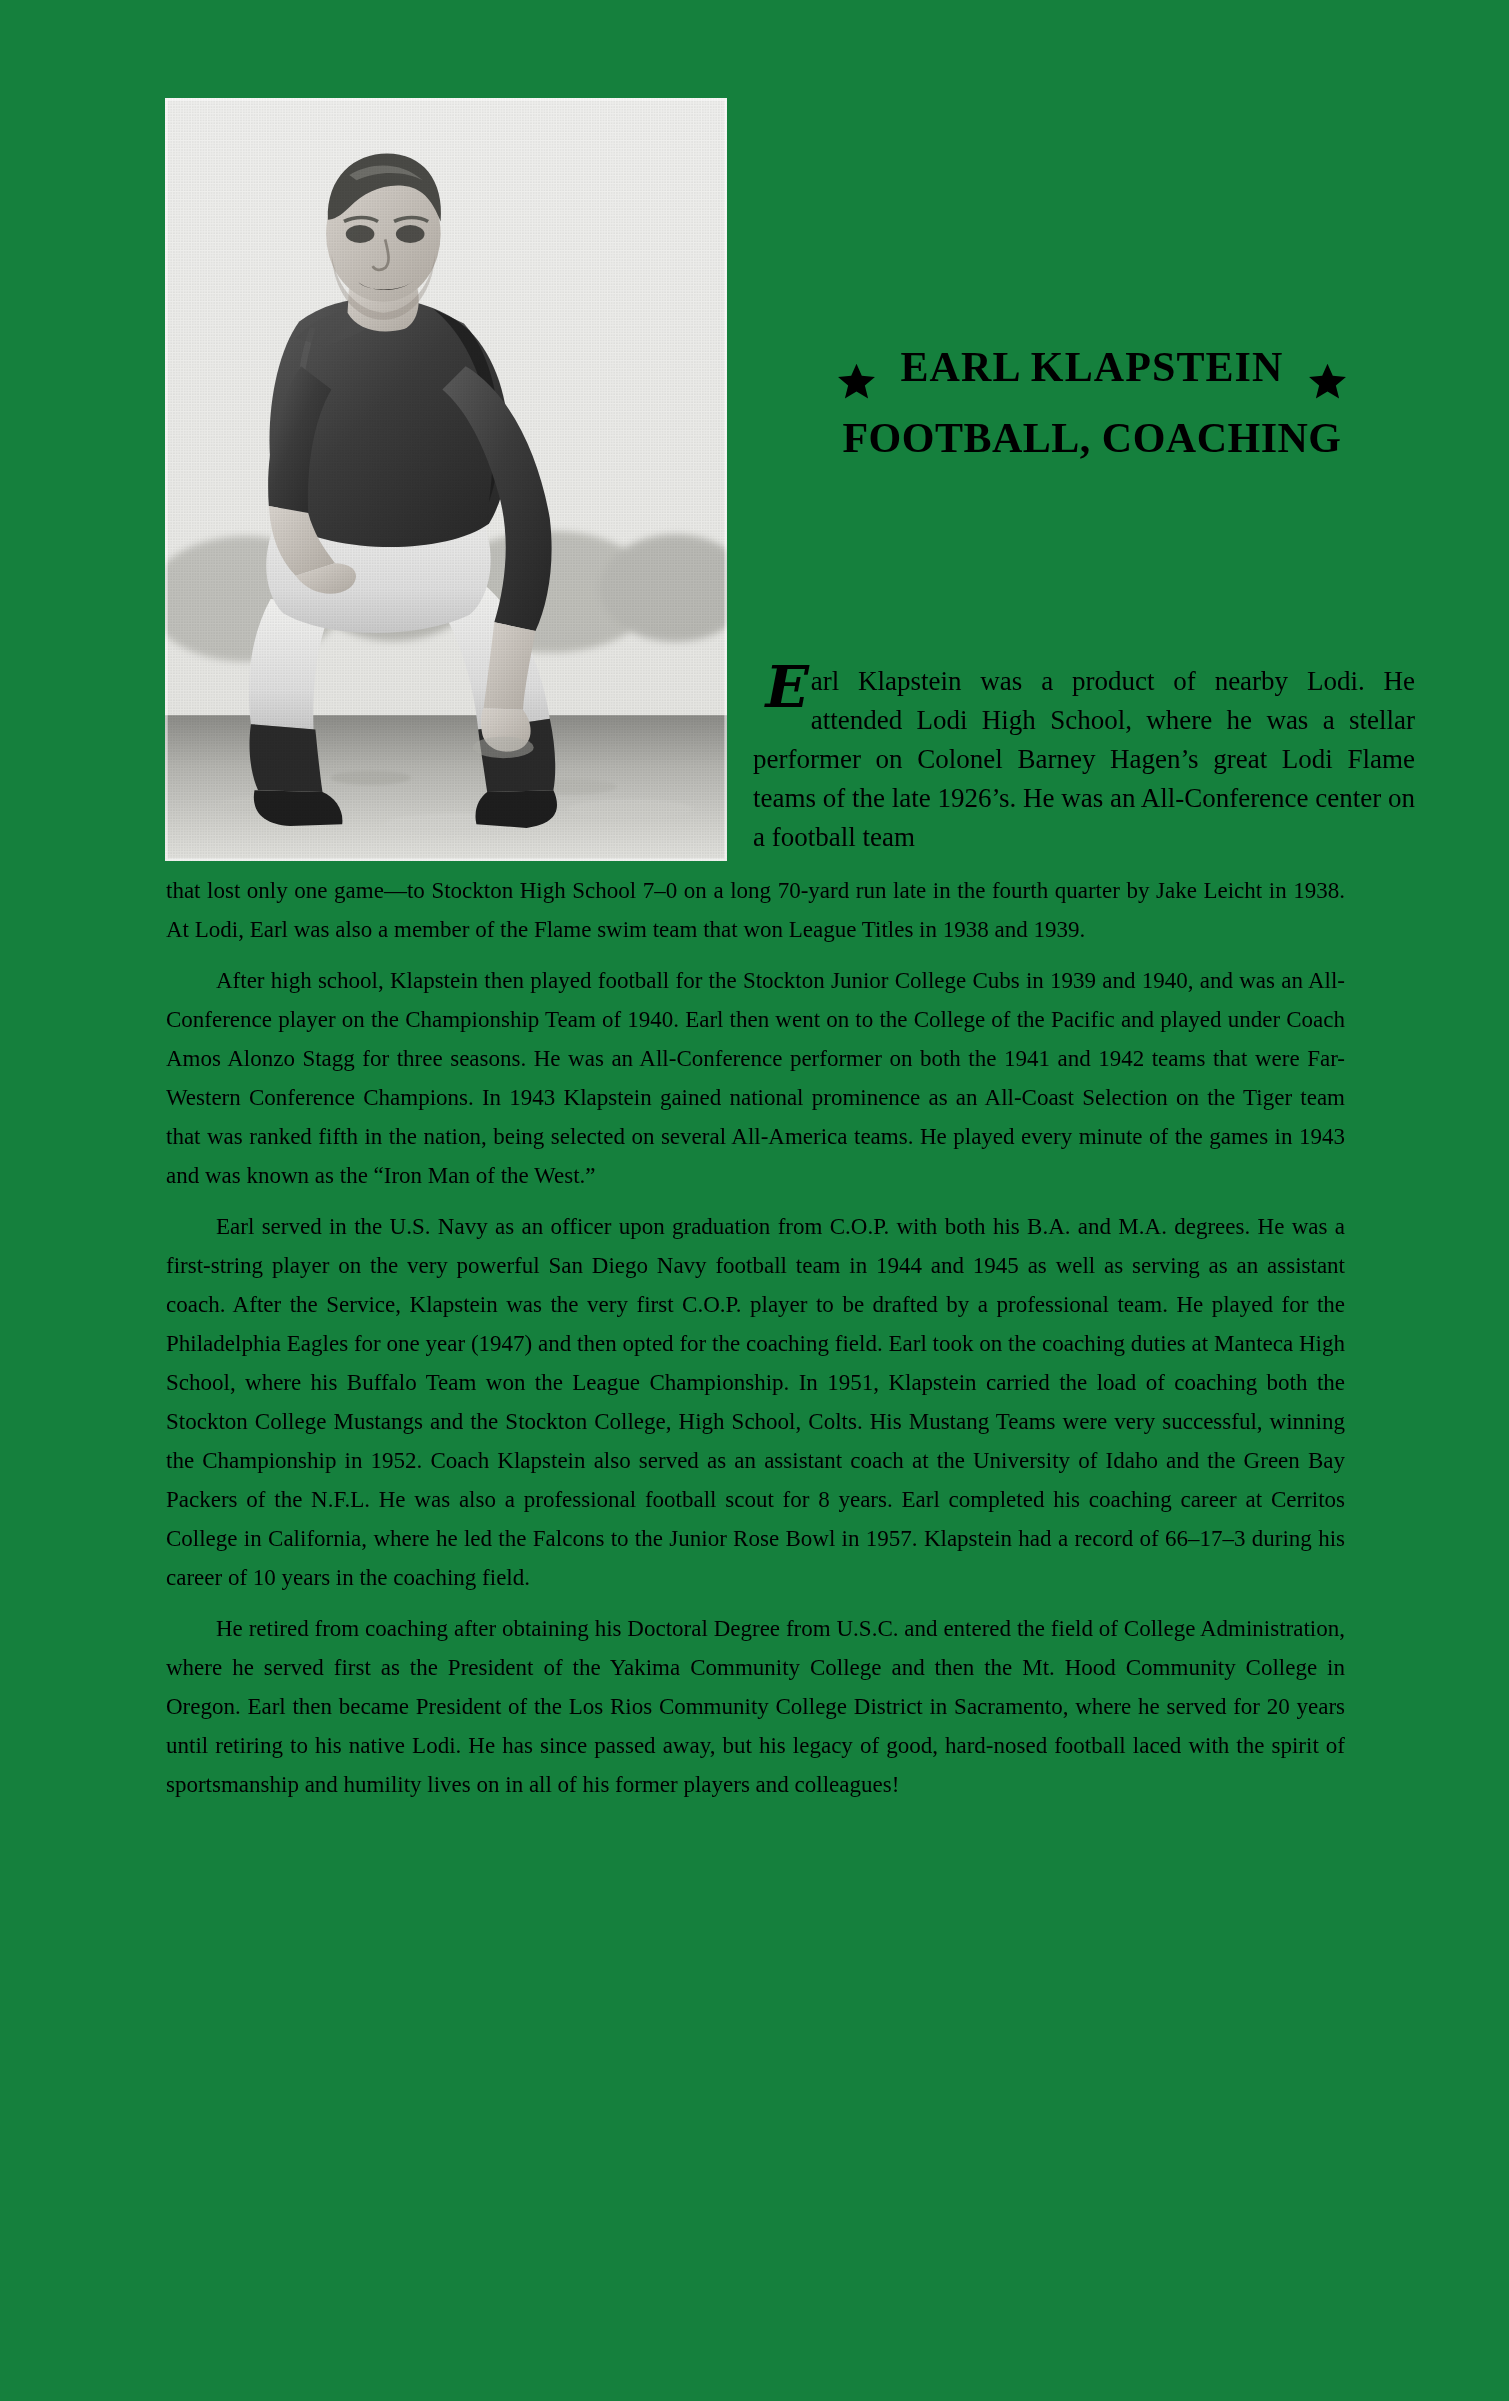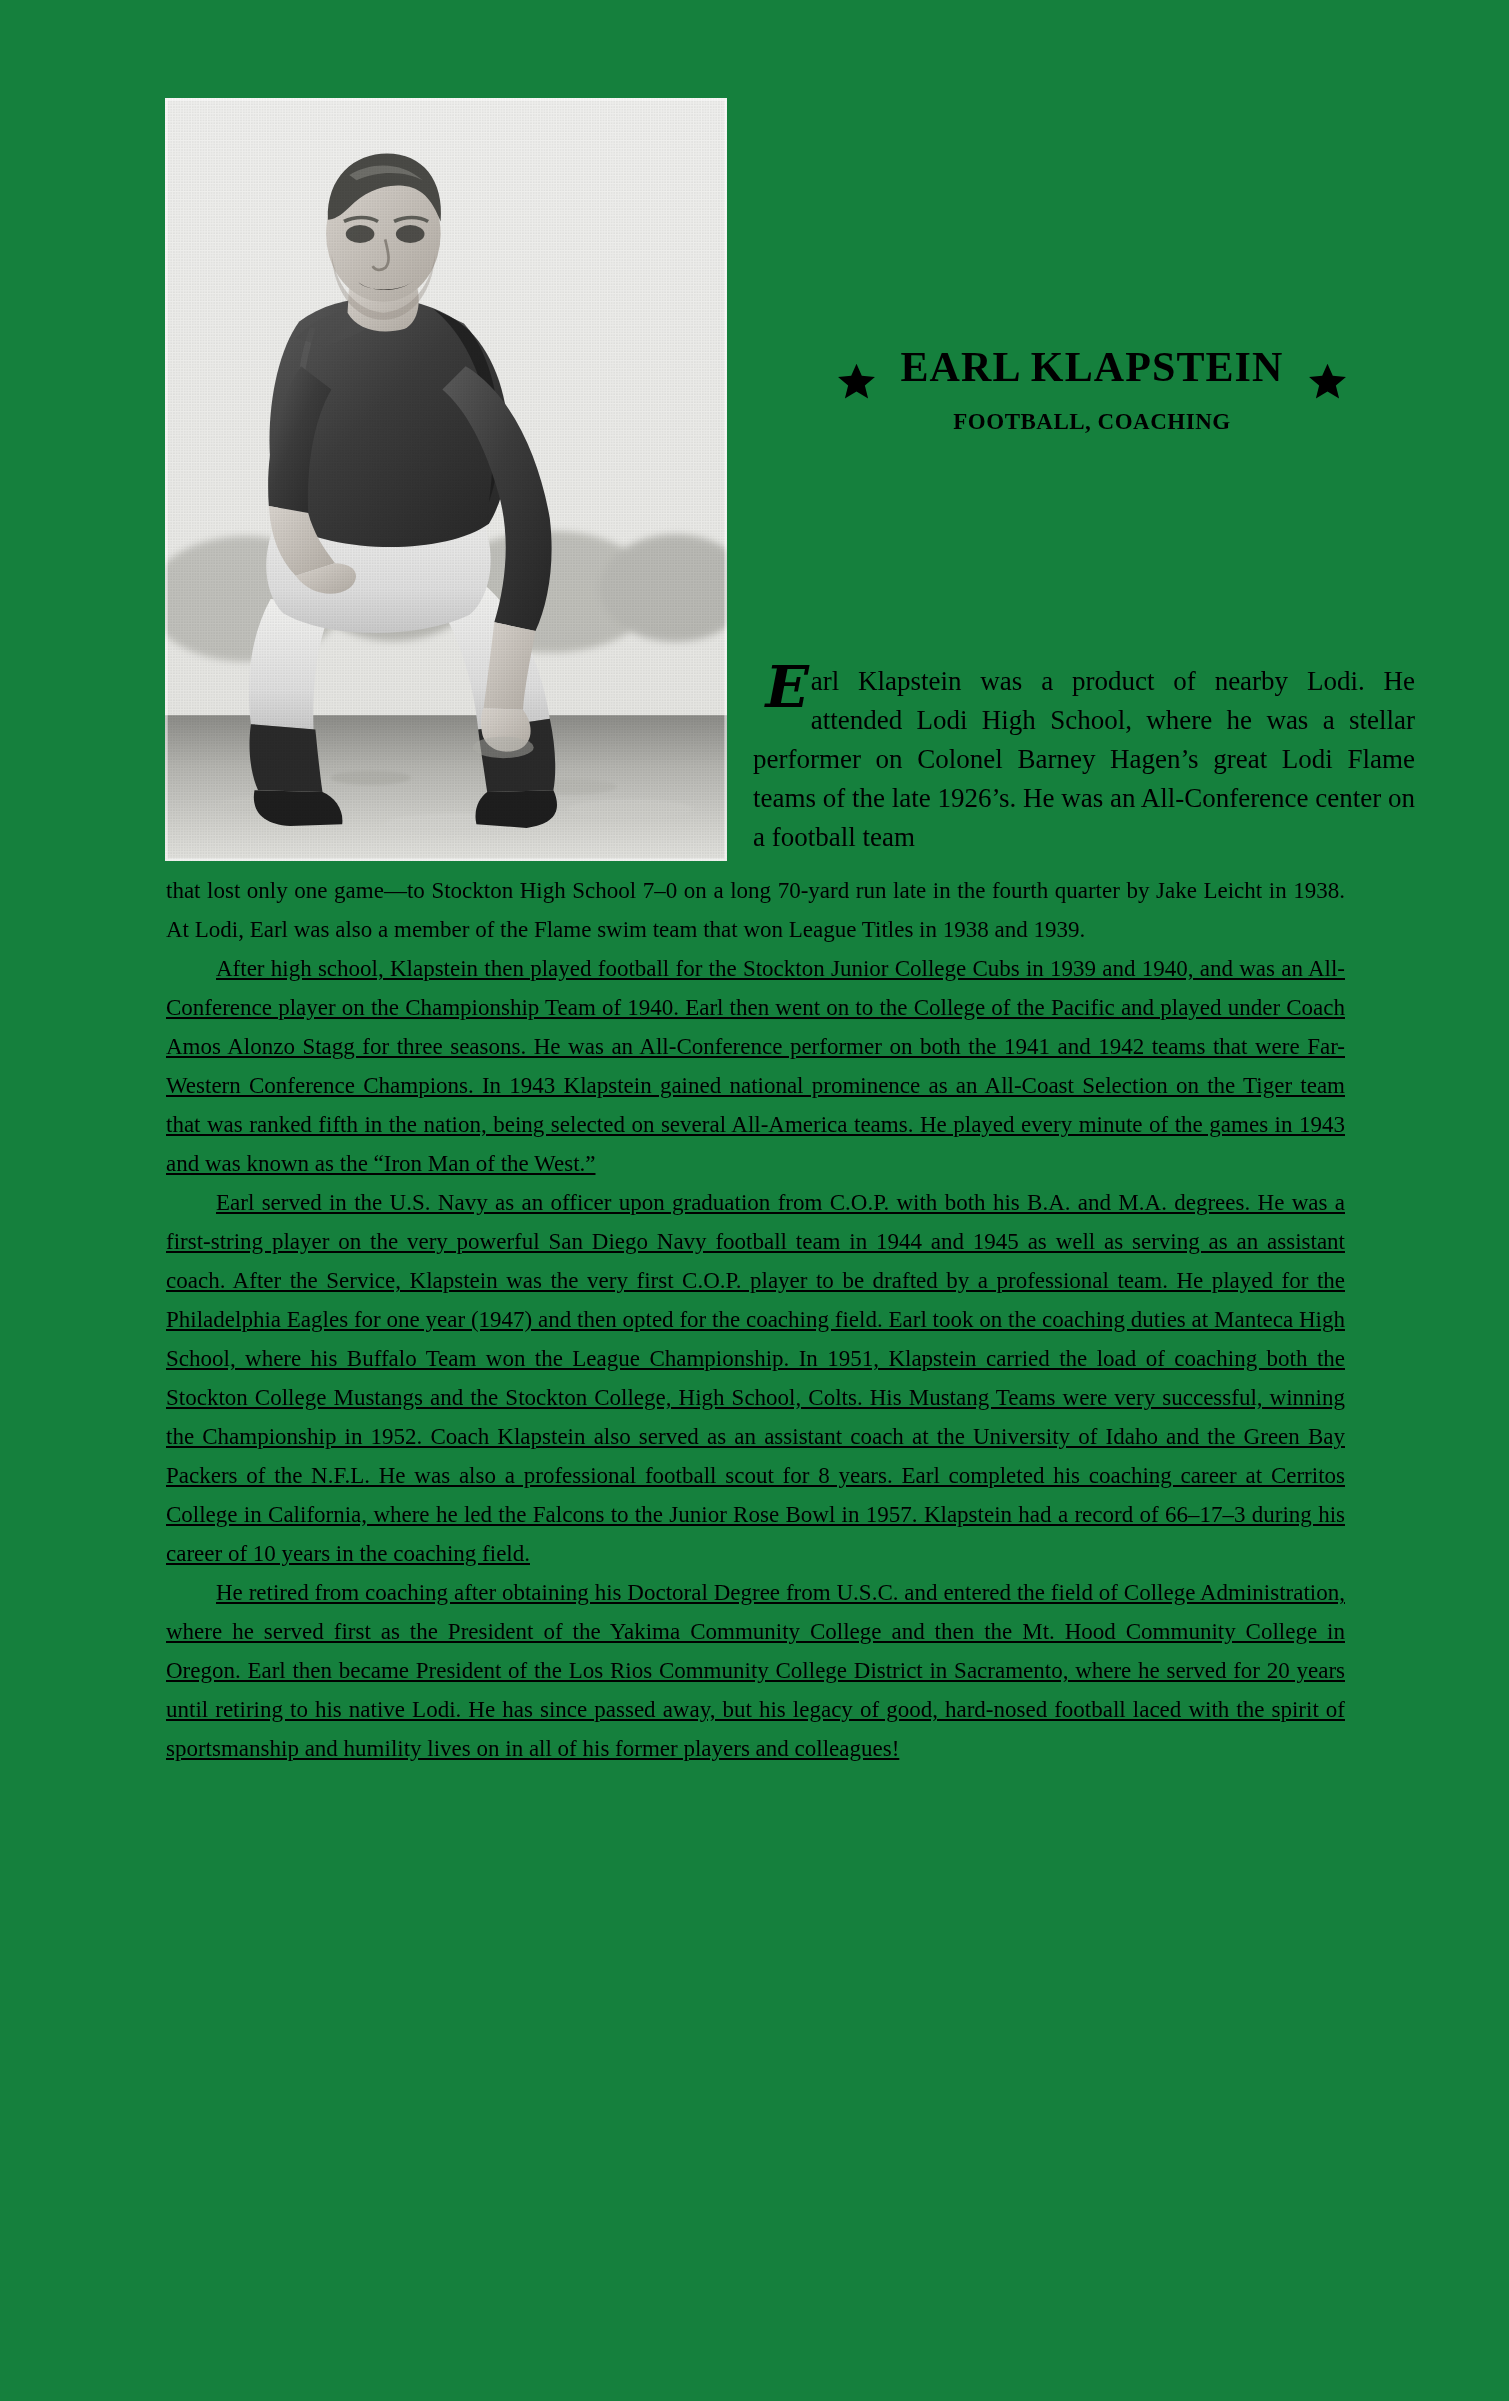--- a/index.html
+++ b/index.html
@@ -57,25 +57,25 @@
     gap: 23px;
   }
   .hero-name {
     font-size: 42px;
     font-weight: 700;
     letter-spacing: 1.1px;
     line-height: 1.1;
     white-space: nowrap;
   }
   .hero-sub {
-    font-size: 23px;
+    font-size: 42px;
     font-weight: 700;
     letter-spacing: 0.5px;
     line-height: 1.1;
-    margin-top: 19px;
+    margin-top: 25px;
     white-space: nowrap;
   }
   .star {
     display: inline-block;
     width: 41px;
     height: 41px;
     flex: 0 0 auto;
     position: relative;
     top: 14.3px;
   }
@@ -114,21 +114,21 @@
   }
   .body-col p {
     margin: 0;
     font-size: 23px;
     line-height: 39px;
     text-align: justify;
     text-justify: inter-word;
     hyphens: none;
   }
   .body-col p.indent { text-indent: 50px; }
-  .body-col p + p { margin-top: 0; text-decoration: underline; }
+  .body-col p + p { margin-top: 12px; }
 </style>
 </head>
 <body>
 
 <div class="page">
 
   <div class="photo-frame">
     <svg class="photo-canvas" viewBox="0 0 628 853" preserveAspectRatio="none">
       <defs>
         <linearGradient id="skyg" x1="0" y1="0" x2="0" y2="1">

